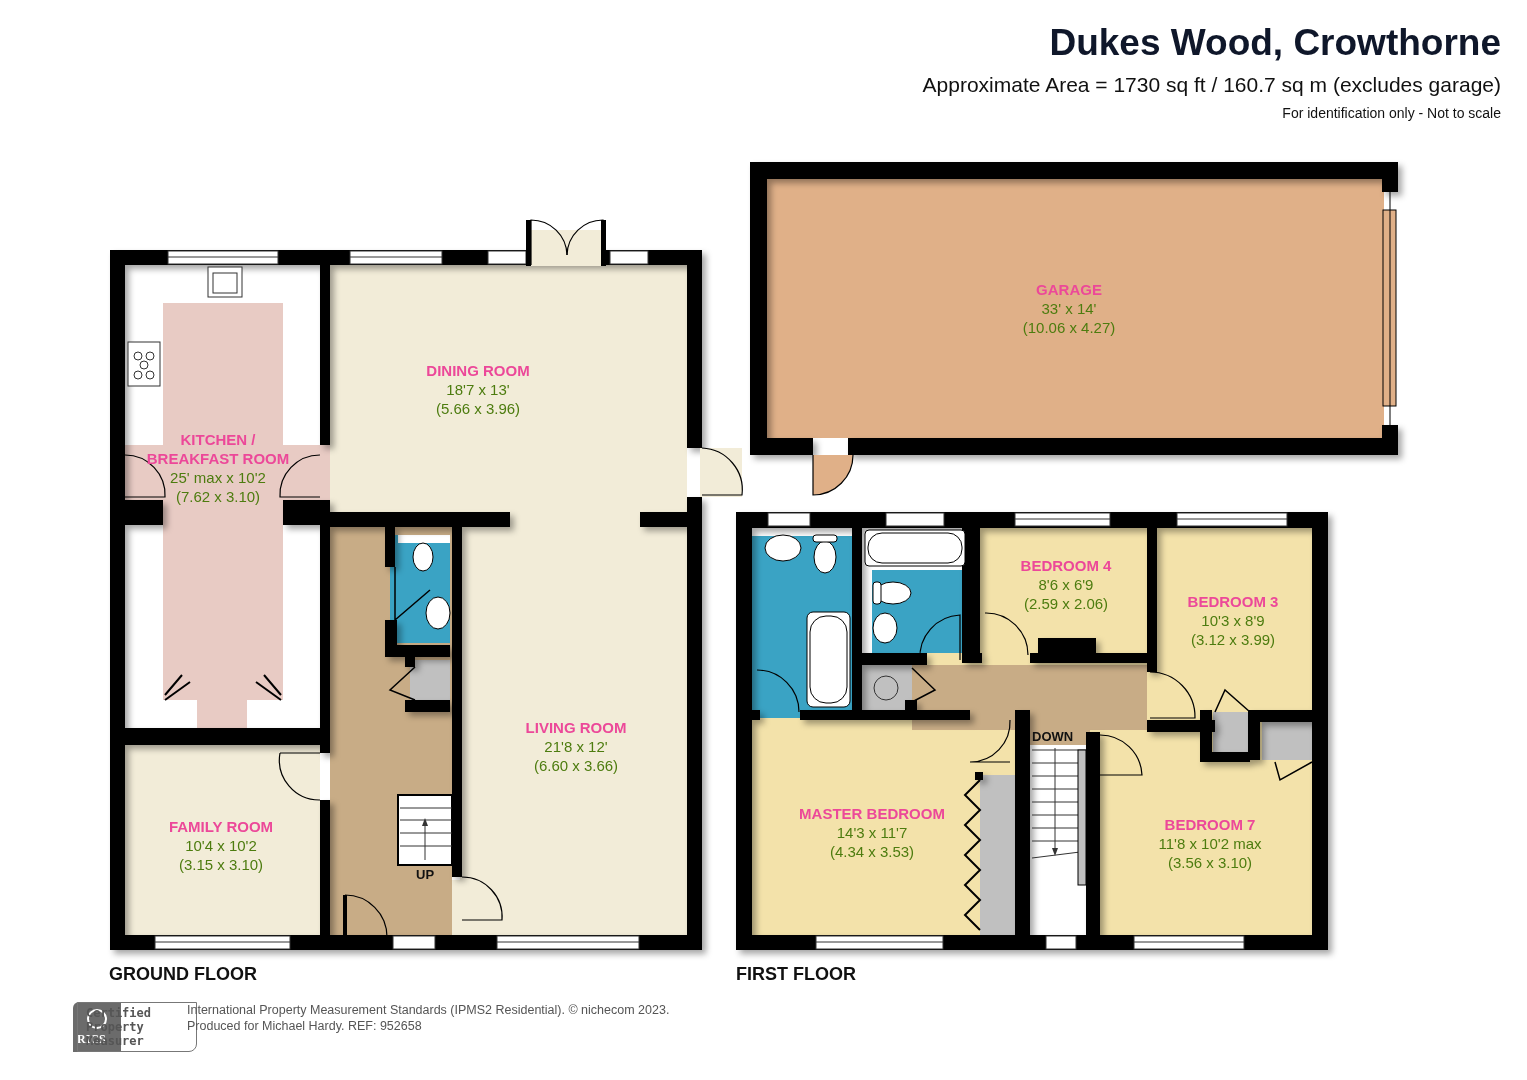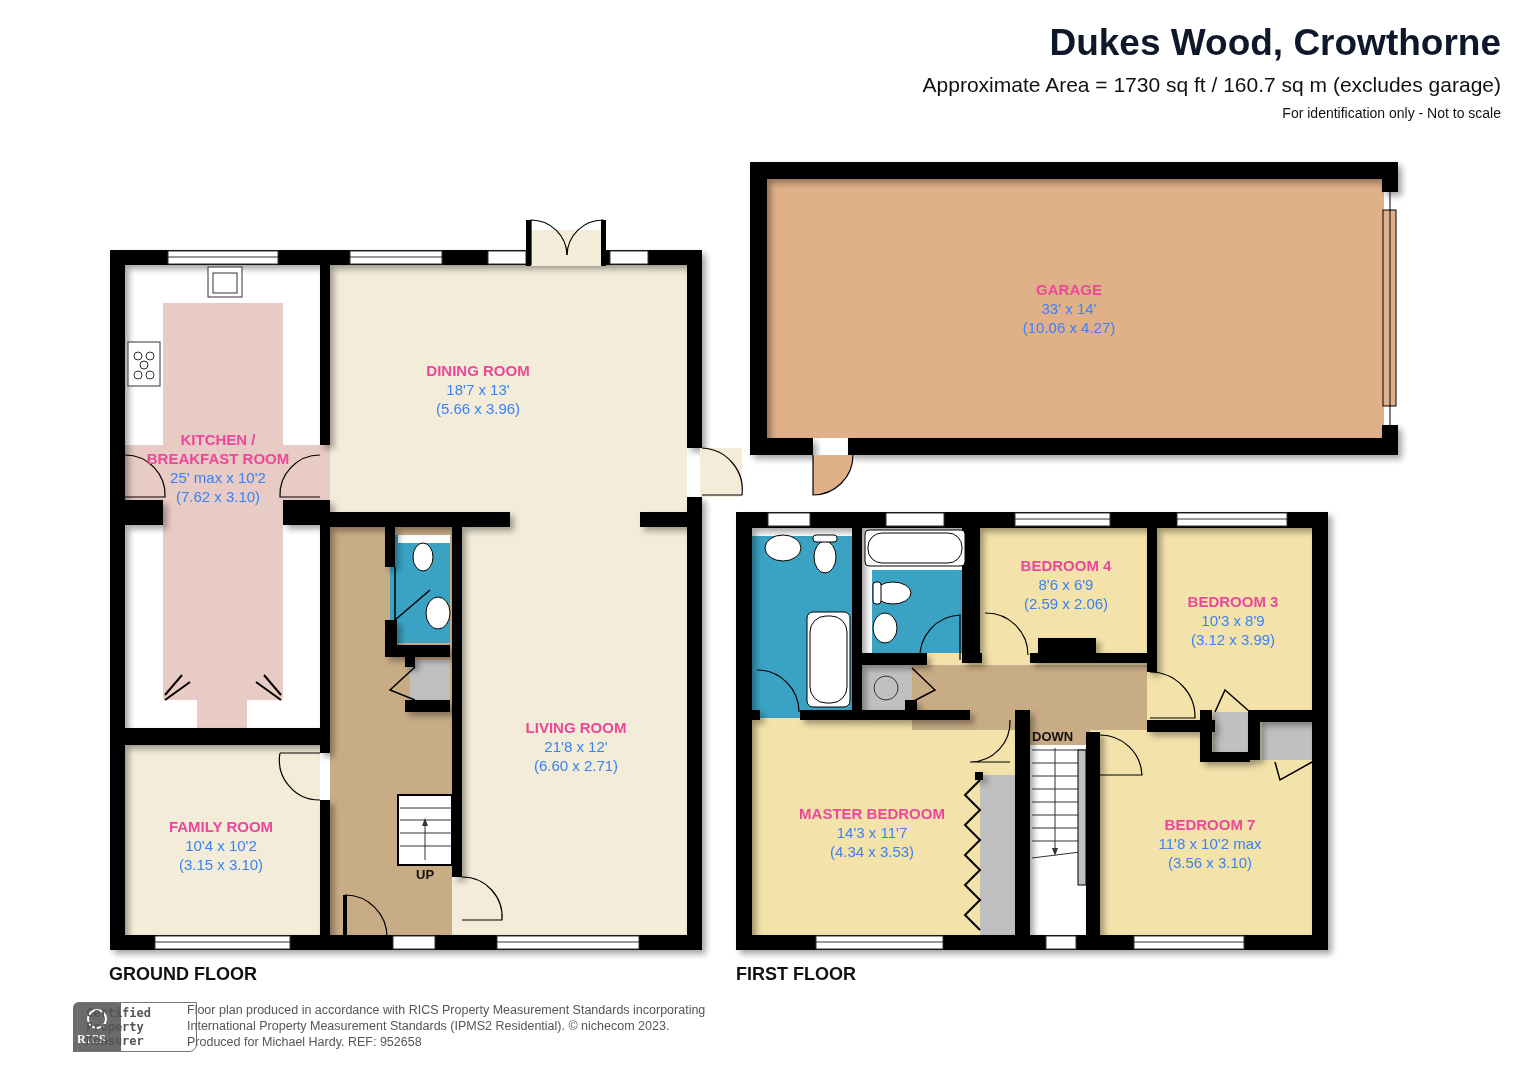--- a/index.html
+++ b/index.html
@@ -4,21 +4,21 @@
 <style>
   html, body { margin:0; padding:0; background:#ffffff; }
   body { width:1527px; height:1080px; position:relative; overflow:hidden;
          font-family:"Liberation Sans", sans-serif; color:#111; }
   .header-title { position:absolute; right:26px; top:22px; font-size:37px; font-weight:bold; color:#0f172a; white-space:nowrap; }
   .header-area { position:absolute; right:26px; top:73px; font-size:21px; color:#111; white-space:nowrap; }
   .header-note { position:absolute; right:26px; top:105px; font-size:14px; color:#111; white-space:nowrap; }
   svg.plan { position:absolute; left:0; top:0; }
   .room-label { position:absolute; text-align:center; transform:translate(-50%, -50%); line-height:19px; white-space:nowrap; }
   .room-name { font-weight:bold; font-size:15px; color:#ec4899; display:block; }
-  .room-dim { font-size:15px; color:#3b82f6; display:block; }
+  .room-dim { font-size:15px; color:#4d7c0f; display:block; }
   .floor-label { position:absolute; font-weight:bold; font-size:18px; color:#111; }
   .stair-label { position:absolute; font-weight:bold; font-size:13px; color:#111; }
   .rics-badge { position:absolute; left:25px; top:1002px; width:152px; height:50px; }
   .rics-dark { position:absolute; left:0; top:0; width:48px; height:50px; background:#6b6b6b; border-radius:6px 0 0 0;margin-left:48px; }
   .rics-text { position:absolute; left:4px; top:30px; font-size:12px; font-weight:bold; color:#fff; font-family:"Liberation Serif", serif; }
   .rics-emblem { position:absolute; left:14px; top:7px; width:20px; height:20px; border-radius:50%; border:2px solid #fff; box-sizing:border-box; }
   .rics-box { position:absolute; left:52px; top:0; width:120px; height:50px; border:1.5px solid #777; border-radius:0 0 8px 0; box-sizing:border-box; }
   .rics-cert { position:absolute; left:8px; top:3px; font-family:"DejaVu Sans Mono", monospace; font-size:12px; font-weight:bold; color:#555; line-height:14px; }
   .footer-text { position:absolute; left:187px; top:1002px; font-size:12.5px; color:#555; line-height:16px; white-space:nowrap; }
 </style>
@@ -277,21 +277,21 @@
   <span class="room-dim">(7.62 x 3.10)</span>
 </div>
 <div class="room-label" style="left:478px; top:389px;">
   <span class="room-name">DINING ROOM</span>
   <span class="room-dim">18'7 x 13'</span>
   <span class="room-dim">(5.66 x 3.96)</span>
 </div>
 <div class="room-label" style="left:576px; top:746px;">
   <span class="room-name">LIVING ROOM</span>
   <span class="room-dim">21'8 x 12'</span>
-  <span class="room-dim">(6.60 x 2.71)</span>
+  <span class="room-dim">(6.60 x 3.66)</span>
 </div>
 <div class="room-label" style="left:221px; top:845px;">
   <span class="room-name">FAMILY ROOM</span>
   <span class="room-dim">10'4 x 10'2</span>
   <span class="room-dim">(3.15 x 3.10)</span>
 </div>
 <div class="stair-label" style="left:416px; top:867px;">UP</div>
 <div class="floor-label" style="left:109px; top:964px;">GROUND FLOOR</div>
 
 <div class="room-label" style="left:1069px; top:308px;">
@@ -330,16 +330,15 @@
   </div>
   <div class="rics-box">
     <div class="rics-cert">
       <div>Certified</div>
       <div>Property</div>
       <div>Measurer</div>
     </div>
   </div>
 </div>
 <div class="footer-text">
-  <div>Floor plan produced in accordance with RICS Property Measurement Standards incorporating</div>
   <div>International Property Measurement Standards (IPMS2 Residential).   © nichecom 2023.</div>
   <div>Produced for Michael Hardy.   REF: 952658</div>
 </div>
 
 </body></html>

